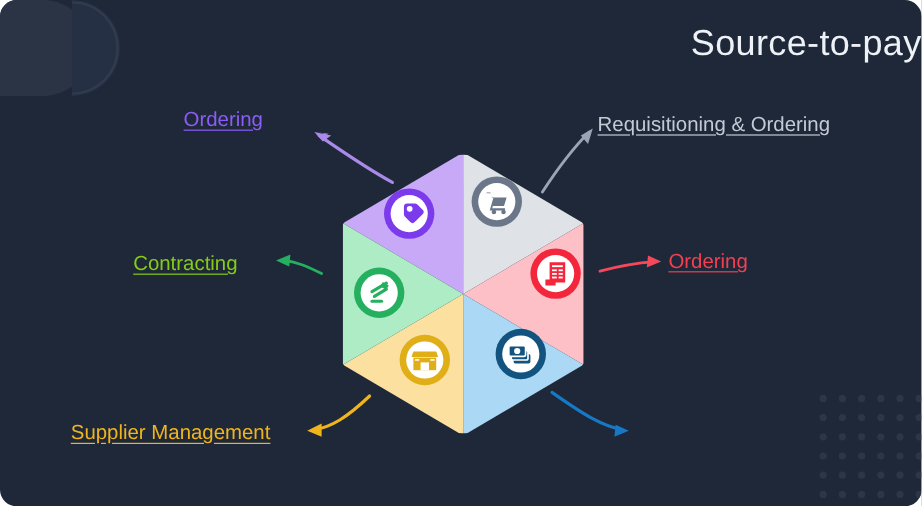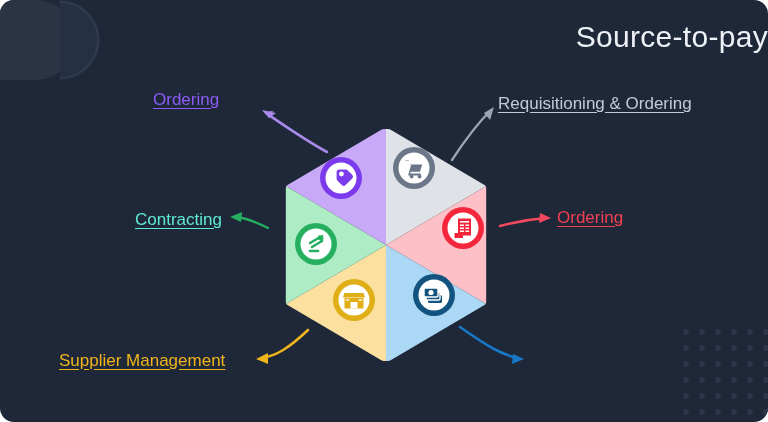--- a/index.html
+++ b/index.html
@@ -71,21 +71,21 @@
     font-family: "Liberation Sans", sans-serif;
     text-decoration: underline;
     text-underline-offset: 3px;
     white-space: nowrap;
   }
   .lbl-sourcing      { left: 153px; top: 90px;  color: #8b5cf6; }
   .lbl-requisition   { left: 498px; top: 94px;  color: #c3cad6; }
   .lbl-invoicing     { left: 557px; top: 208px; color: #f43f52; }
   .lbl-payments      { left: 529px; top: 352px; color: #1778c6; }
   .lbl-supplier      { left: 59px;  top: 351px; color: #f0b41c; }
-  .lbl-contracting   { left: 111px; top: 210px; color: #5eead4; margin-left: 24px; }
+  .lbl-contracting   { left: 111px; top: 210px; color: #84cc16; }
 
   .icon-badge {
     position: absolute;
     border-radius: 50%;
     display: flex;
     align-items: center;
     justify-content: center;
     background: transparent;
   }
 </style>

